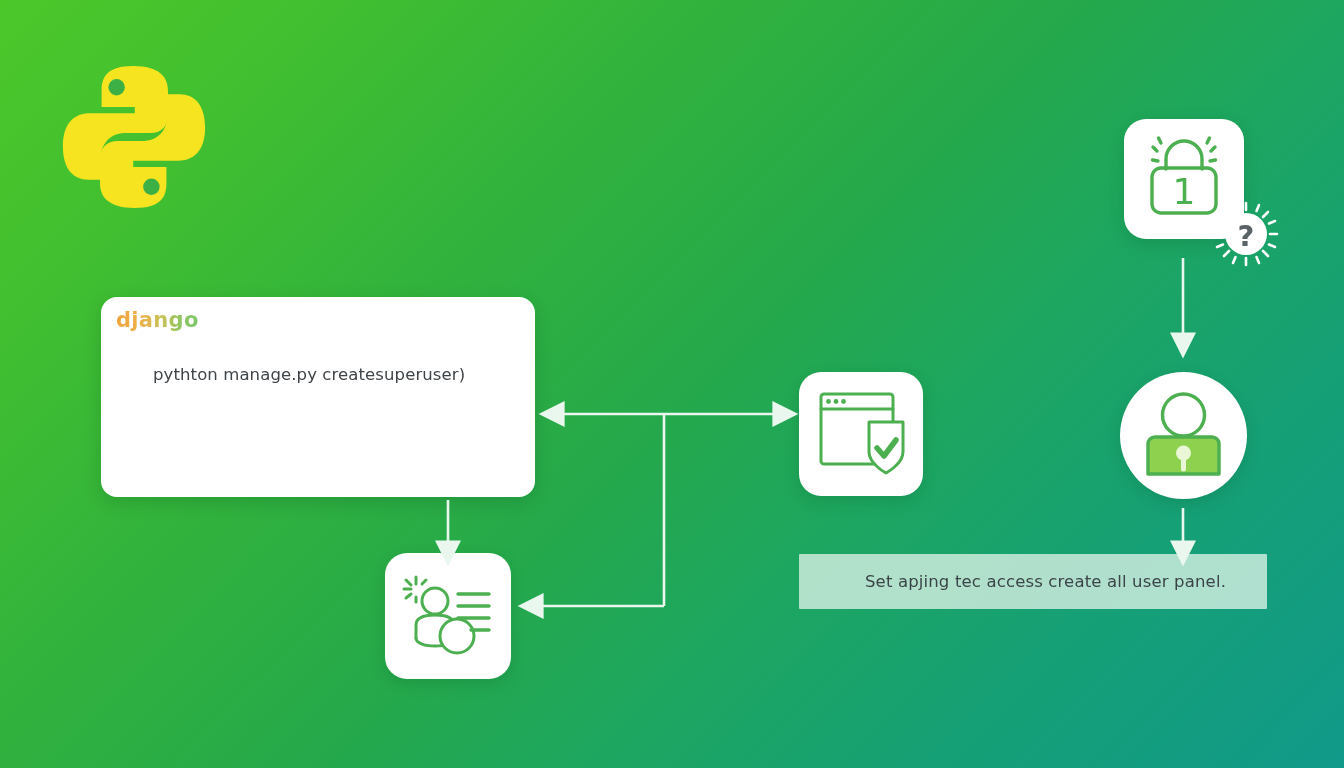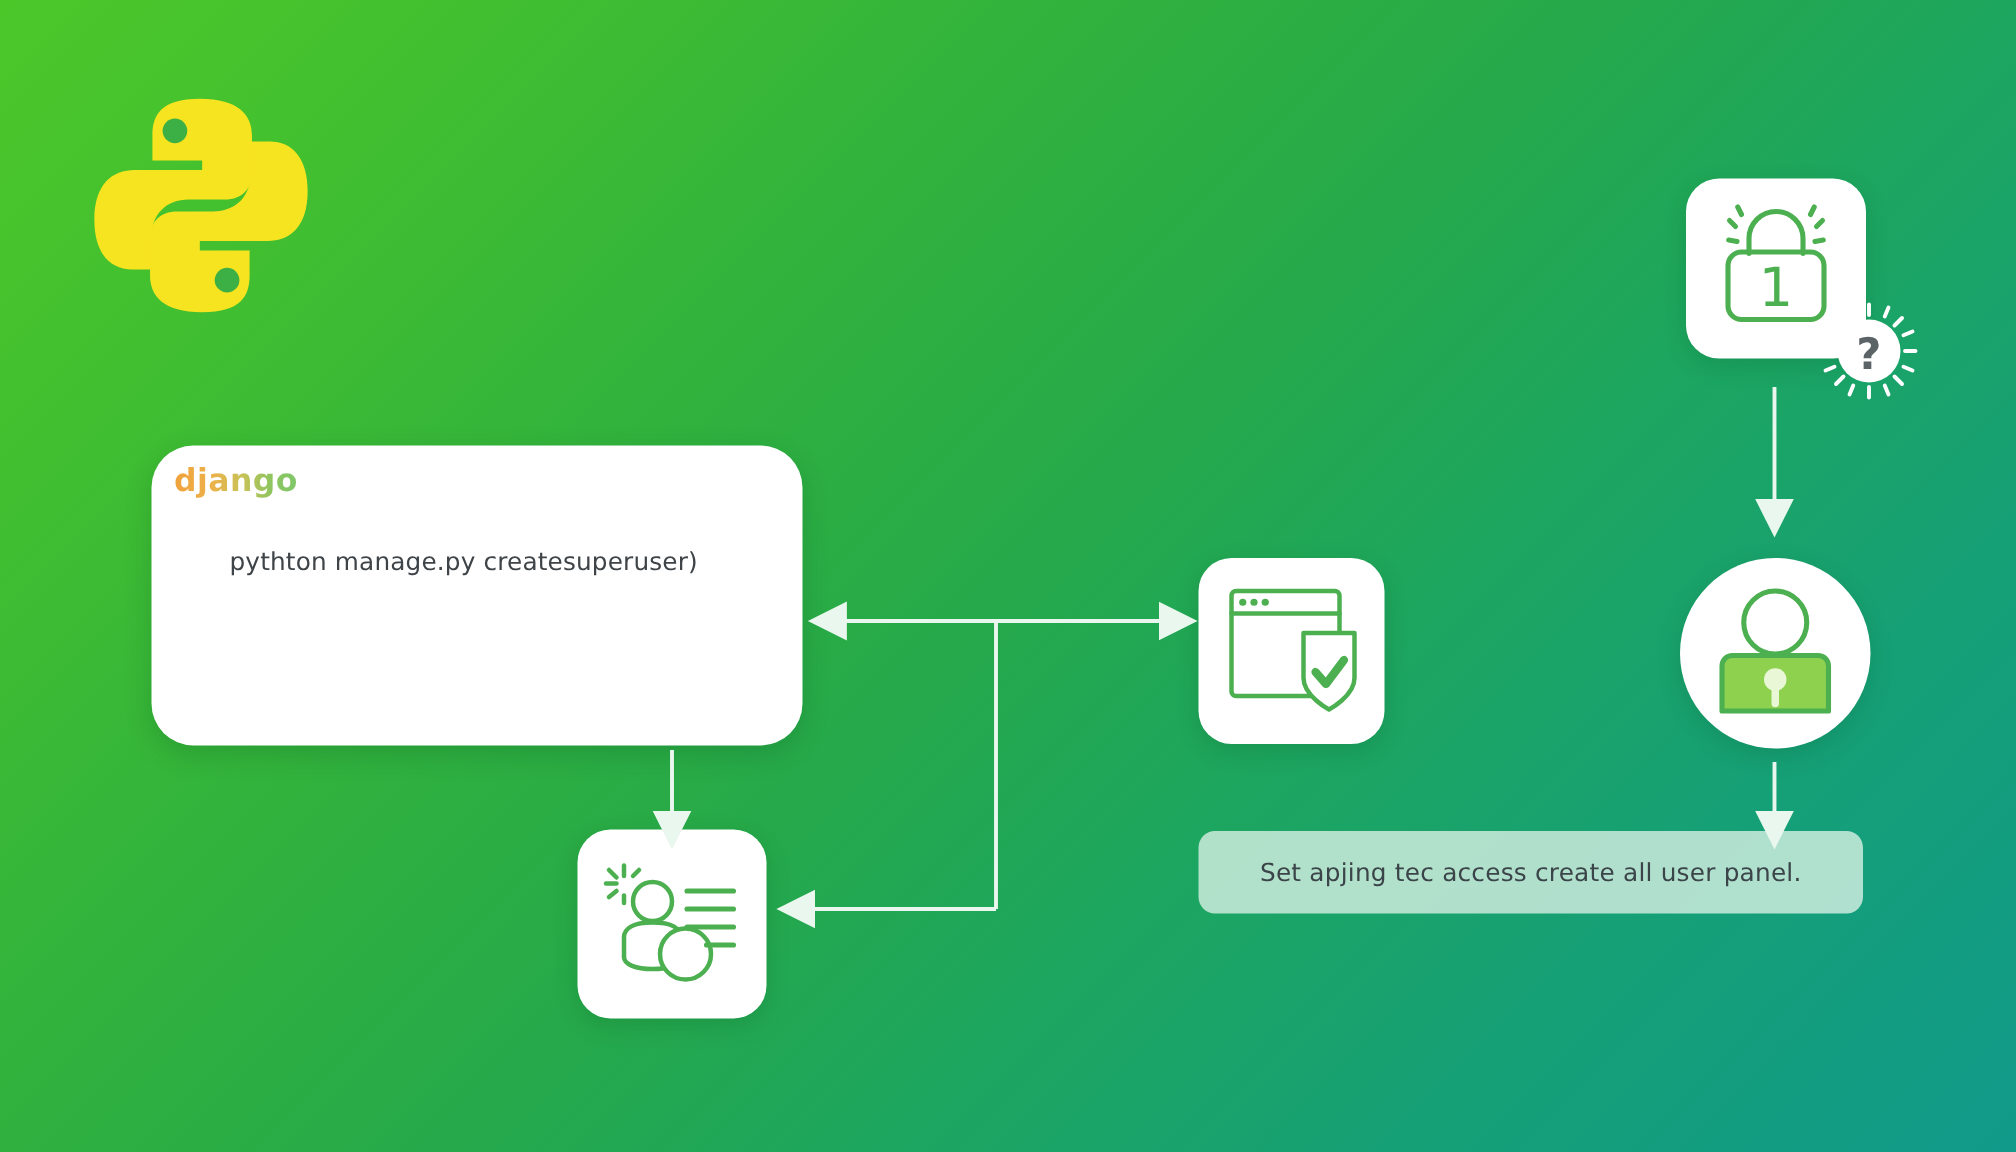--- a/index.html
+++ b/index.html
@@ -37,21 +37,21 @@
   }
 
   
   #django-card {
     position: absolute;
     left: 101px;
     top: 297px;
     width: 434px;
     height: 200px;
     background: #ffffff;
-    border-radius: 28px;
+    border-radius: 16px;
     box-shadow: 0 6px 18px rgba(0, 60, 20, 0.18);
   }
   #django-card-title {
     position: absolute;
     left: 15px;
     top: 11px;
     font-size: 21px;
     font-weight: 700;
     letter-spacing: 0.3px;
     background: linear-gradient(90deg, #f0a23c 0%, #edb14a 30%, #c8c257 55%, #8fc55f 78%, #7ec76a 100%);
@@ -111,25 +111,26 @@
     pointer-events: none;
   }
 
   
   #caption-banner {
     position: absolute;
     left: 799px;
     top: 554px;
     width: 443px;
     height: 55px;
-    border-radius: 11px;
+    border-radius: 1px;
     background: rgba(215, 240, 228, 0.80);
     display: flex;
     align-items: center;
     justify-content: center;
+    padding-left: 25px;
   }
   #caption-text {
     font-size: 16.5px;
     color: #3b4448;
     letter-spacing: 0.15px;
     white-space: nowrap;
   }
 </style>
 </head>
 <body>

